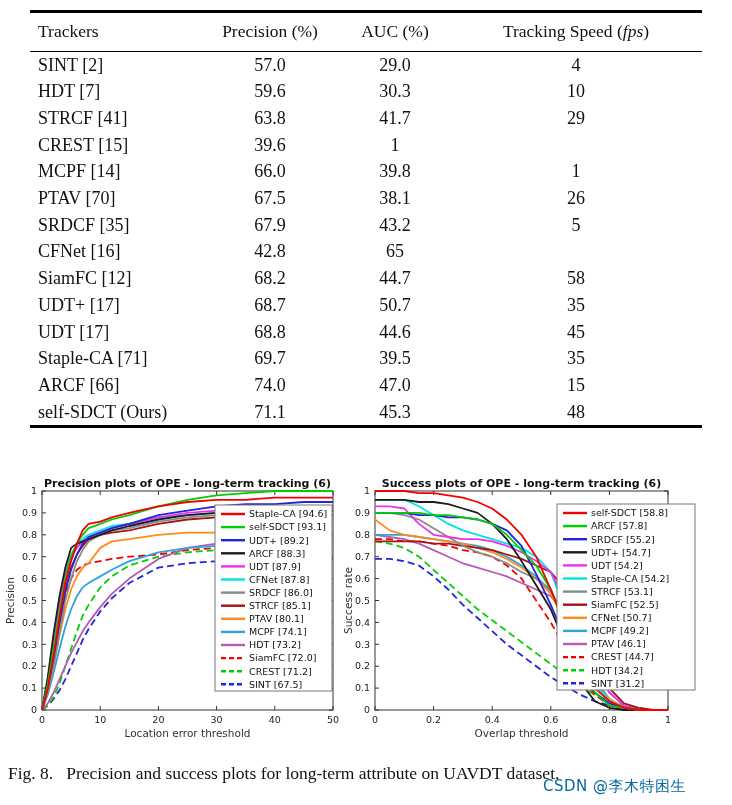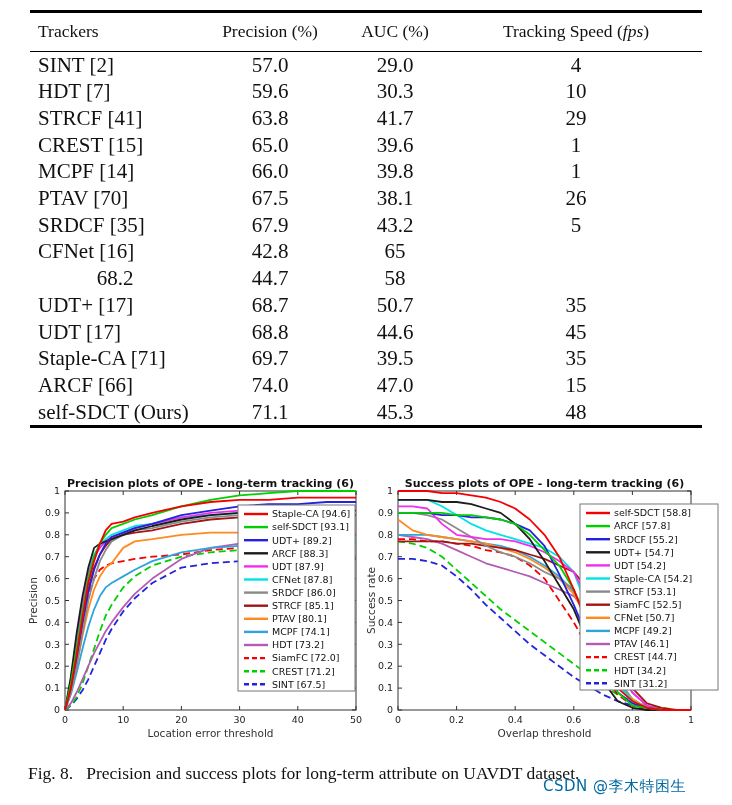--- a/index.html
+++ b/index.html
@@ -8,34 +8,34 @@
 
   
   .table-wrap{position:absolute;left:30px;top:10px;width:672px;}
   .rule{background:#000;width:100%;}
   .rule.thick{height:2.5px;}
   .rule.thin{height:1.3px;}
   .trow{display:grid;grid-template-columns:170px 140px 110px 252px;align-items:center;}
   .thead{height:38px;font-size:17.5px;}
   .c1{padding-left:8px;text-align:left;}
   .ctr{text-align:center;}
-  #table-body .trow{height:26.7px;font-size:21px;}
+  #table-body .trow{height:26.7px;font-size:18px;}
   .unit-it{font-style:italic;font-family:Liberation Serif, serif;}
 
   
-  .chart{position:absolute;padding-left:23px;}
+  .chart{position:absolute;}
   svg text{font-family:"DejaVu Sans",sans-serif;fill:#222;}
   svg .tick{font-size:9.5px;}
   svg .title{font-size:11px;font-weight:bold;fill:#111;}
   svg .axlabel{font-size:10.5px;fill:#333;}
   svg .legtext{font-size:9.5px;fill:#111;}
 
   
   .caption{position:absolute;left:8px;top:763px;font-size:17.5px;white-space:nowrap;}
-  .caption .figlab{margin-right:13px;margin-left:20px;}
+  .caption .figlab{margin-right:13px;}
   .watermark{position:absolute;left:543px;top:777px;font-family:"DejaVu Sans",sans-serif;
              font-size:15px;color:#0369a1;letter-spacing:.5px;white-space:nowrap;}
 </style>
 </head>
 <body>
 
 <div id="page">
 
   <div class="table-wrap">
     <div class="rule thick"></div>
@@ -60,21 +60,20 @@
           <div class="ctr">10</div>
         </div>
         <div class="trow">
           <div class="c1">STRCF [41]</div>
           <div class="ctr">63.8</div>
           <div class="ctr">41.7</div>
           <div class="ctr">29</div>
         </div>
         <div class="trow">
           <div class="c1">CREST [15]</div>
-          <div class="ctr">65.0</div>
           <div class="ctr">39.6</div>
           <div class="ctr">1</div>
         </div>
         <div class="trow">
           <div class="c1">MCPF [14]</div>
           <div class="ctr">66.0</div>
           <div class="ctr">39.8</div>
           <div class="ctr">1</div>
         </div>
         <div class="trow">
@@ -88,20 +87,21 @@
           <div class="ctr">67.9</div>
           <div class="ctr">43.2</div>
           <div class="ctr">5</div>
         </div>
         <div class="trow">
           <div class="c1">CFNet [16]</div>
           <div class="ctr">42.8</div>
           <div class="ctr">65</div>
         </div>
         <div class="trow">
+          <div class="c1">SiamFC [12]</div>
           <div class="ctr">68.2</div>
           <div class="ctr">44.7</div>
           <div class="ctr">58</div>
         </div>
         <div class="trow">
           <div class="c1">UDT+ [17]</div>
           <div class="ctr">68.7</div>
           <div class="ctr">50.7</div>
           <div class="ctr">35</div>
         </div>

